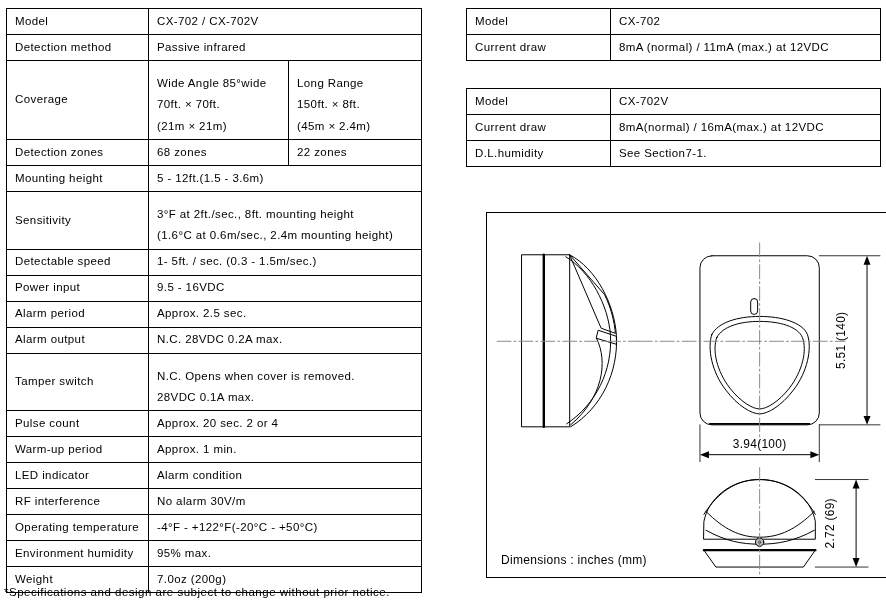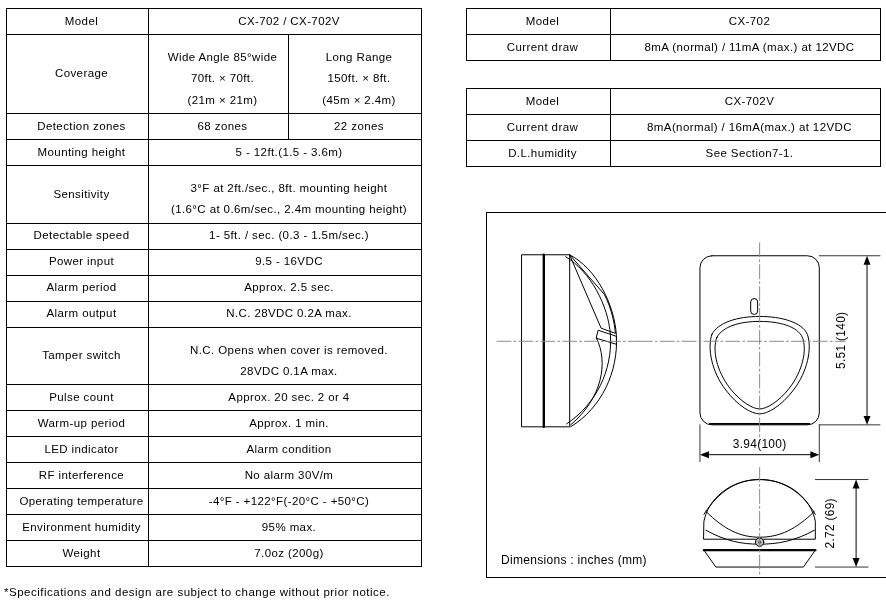--- a/index.html
+++ b/index.html
@@ -24,21 +24,20 @@
     font-size: 11.5px;
     line-height: 1.15;
   }
   .spec-table td {
     border: 1px solid #000000;
     padding: 0 0 0 8px;
     vertical-align: middle;
     color: #000;
     letter-spacing: 0.4px;
     white-space: pre-line;
-    text-align: center;
   }
   .spec-table td.multi {
     line-height: 1.85;
     padding-top: 12px;
     padding-bottom: 2px;
   }
 
   
   #left-table {
     left: 6px;
@@ -116,20 +115,24 @@
   <colgroup>
     <col class="c-label">
       <col class="c-a">
       <col class="c-b">
   </colgroup>
   <tbody>
     <tr style="height:26px">
       <td>Model</td>
       <td colspan="2">CX-702 / CX-702V</td>
     </tr>
+    <tr style="height:26px">
+      <td>Detection method</td>
+      <td colspan="2">Passive infrared</td>
+    </tr>
     <tr style="height:79px">
       <td>Coverage</td>
       <td class="multi">Wide Angle 85°wide
 70ft. × 70ft.
 (21m × 21m)</td>
       <td class="multi">Long Range
   150ft. × 8ft.
 (45m × 2.4m)</td>
     </tr>
     <tr style="height:26px">

